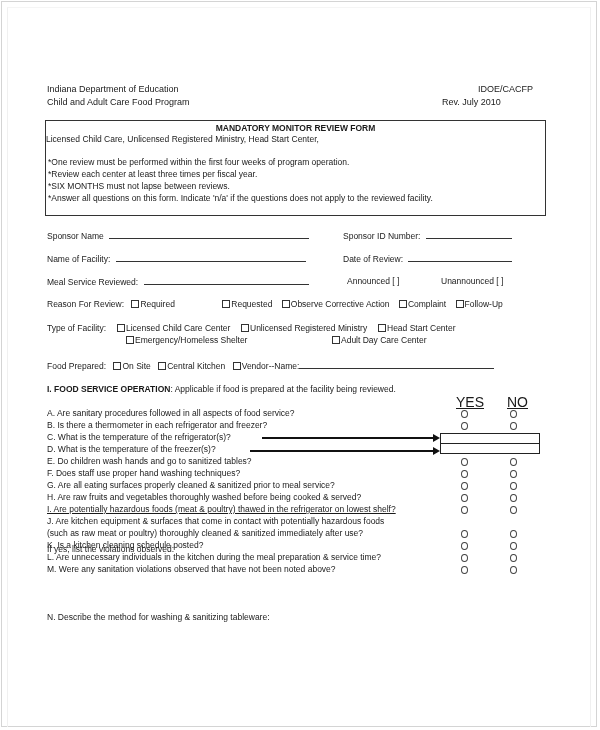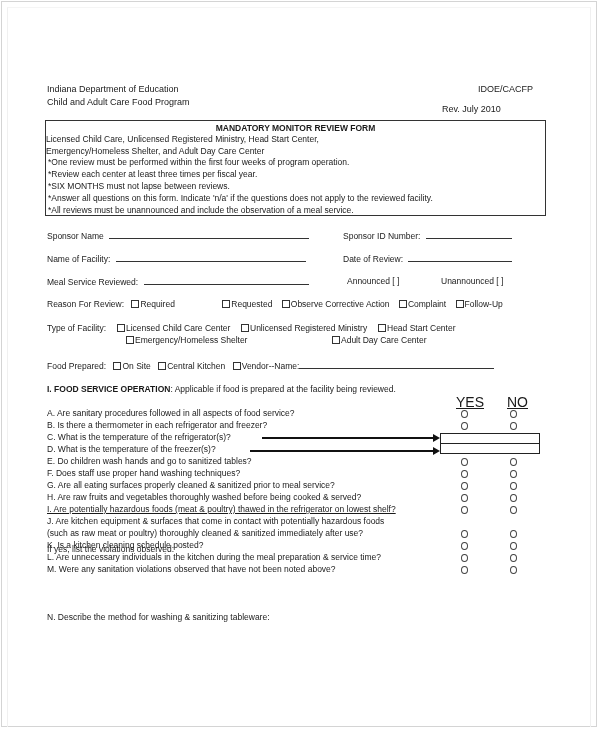--- a/index.html
+++ b/index.html
@@ -40,31 +40,29 @@
 </head>
 <body>
 
 <div class="page-frame">
     <div class="page-inner"></div>
   </div>
 
 <div class="abs hdr" style="left:47px;top:84px;">Indiana Department of Education</div>
 <div class="abs hdr" style="left:47px;top:97px;">Child and Adult Care Food Program</div>
 <div class="abs hdr" style="left:442px;top:84px;margin-left:36px;">IDOE/CACFP</div>
-<div class="abs hdr" style="left:442px;top:104px;text-align:right;">Rev. July 2010</div>
+<div class="abs hdr" style="left:442px;top:97px;text-align:right;">Rev. July 2010</div>
 
 <div class="box">
   <div class="title">MANDATORY MONITOR REVIEW FORM</div>
   <div class="sub" style="top:13px;">Licensed Child Care, Unlicensed Registered Ministry, Head Start Center,</div>
-  <div class="sub" style="top:25px;">Emergency/Homeless Shelter, and Adult Day Care Center</div>
   <div class="note" style="top:36px;">*One review must be performed within the first four weeks of program operation.</div>
   <div class="note" style="top:48px;">*Review each center at least three times per fiscal year.</div>
   <div class="note" style="top:60px;">*SIX MONTHS must not lapse between reviews.</div>
   <div class="note" style="top:72px;">*Answer all questions on this form.  Indicate 'n/a' if the questions does not apply to the reviewed facility.</div>
-  <div class="note" style="top:84px;">*All reviews must be unannounced and include the observation of a meal service.</div>
 </div>
 
 <div class="abs field-label" style="left:47px;top:230px;">
   <span>Sponsor Name</span>
   <span class="line" style="width:200px;margin-left:3px;"></span>
 </div>
 <div class="abs field-label" style="left:343px;top:230px;">
   <span>Sponsor ID Number:</span>
   <span class="line" style="width:86px;margin-left:3px;"></span>
 </div>

